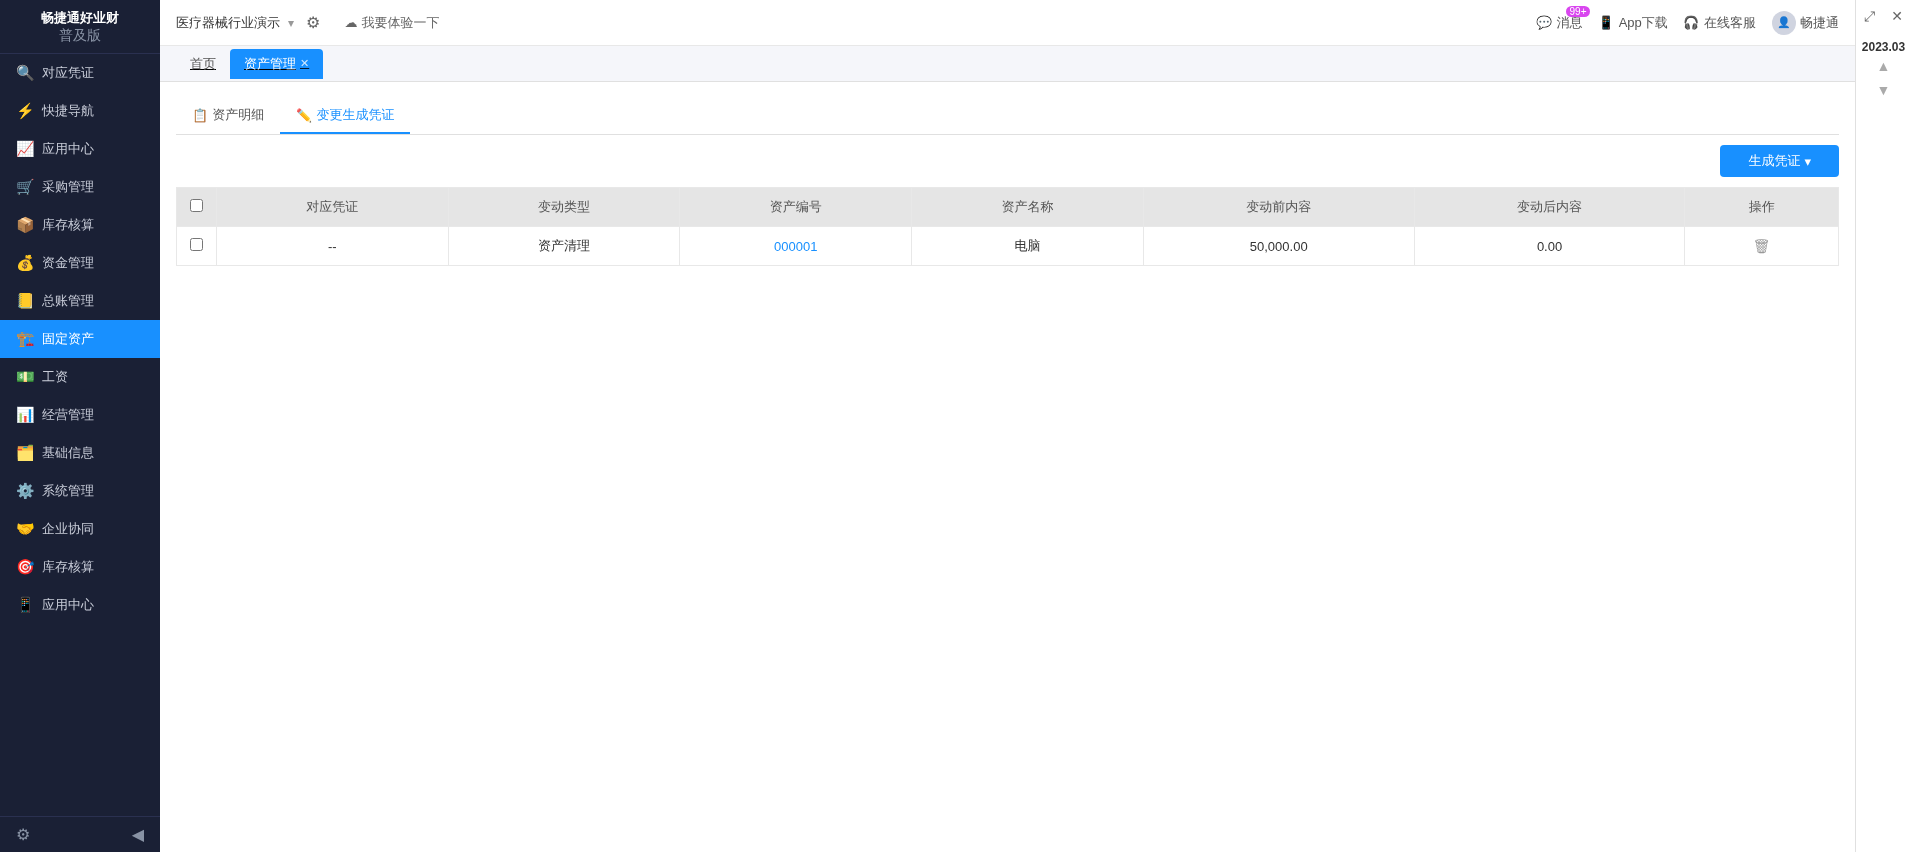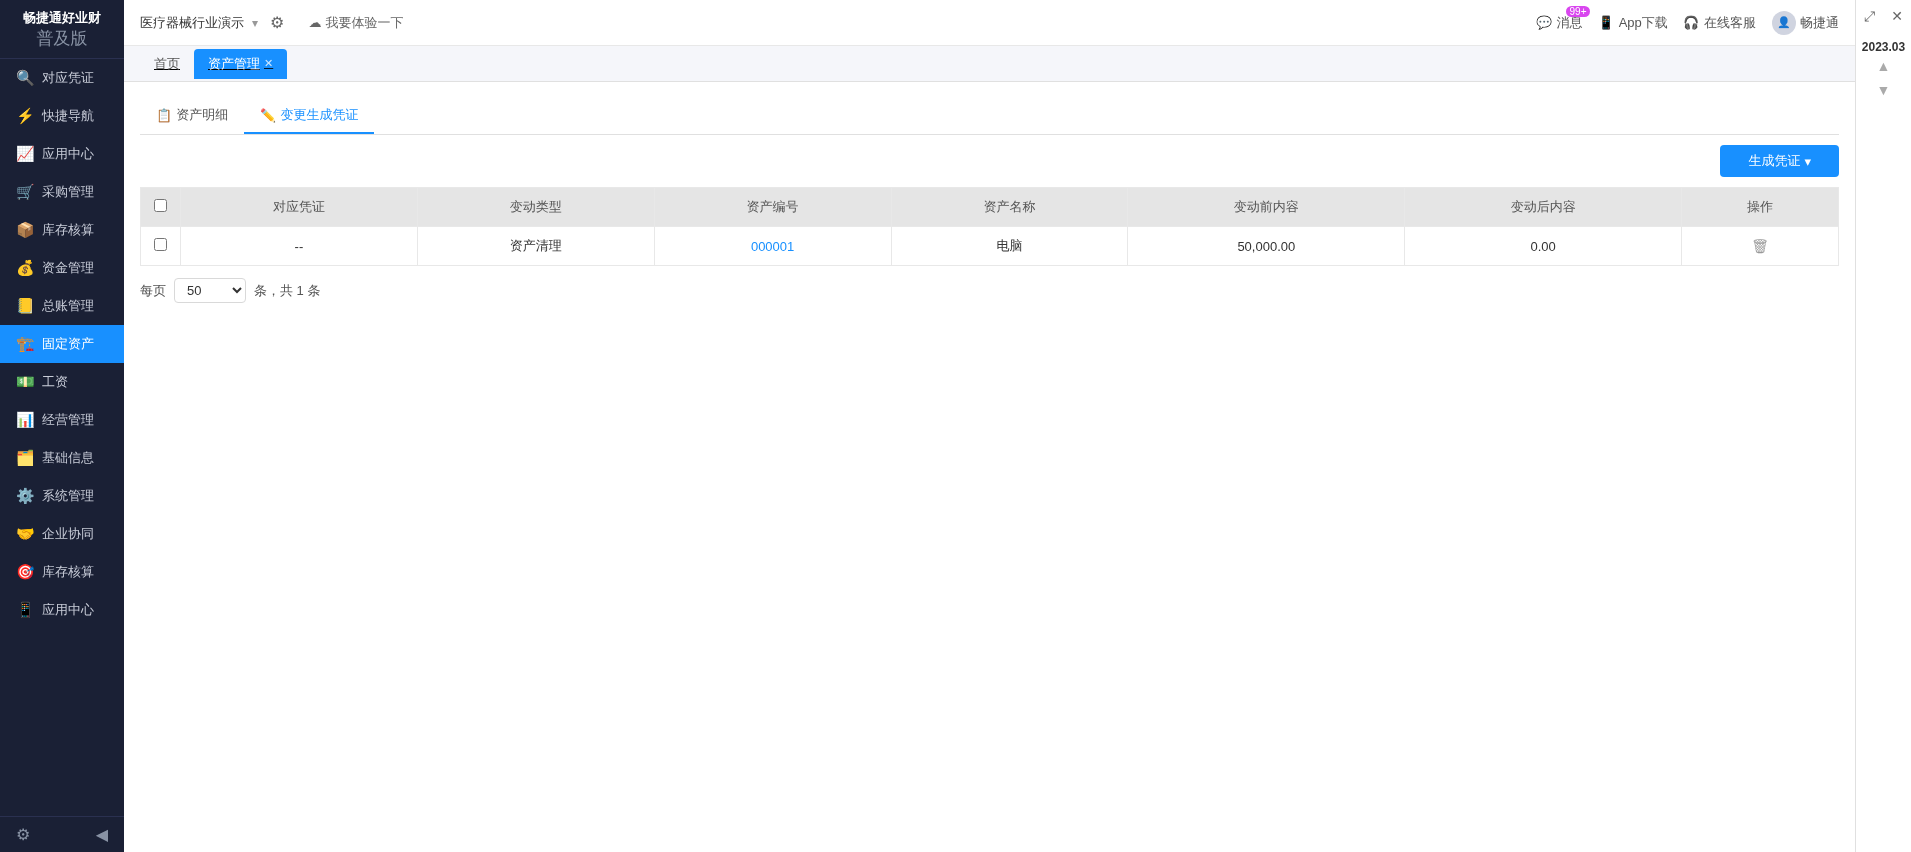--- a/index.html
+++ b/index.html
@@ -1,20 +1,20 @@
 <!DOCTYPE html>
 <html><head>
   <meta charset="utf-8">
   <style>
     * { box-sizing: border-box; margin: 0; padding: 0; }
     body { font-family: 'Microsoft YaHei', Arial, sans-serif; font-size: 13px; background: #f0f2f5; display: flex; height: 852px; overflow: hidden; }
 
     
     .sidebar {
-      width: 124px;
+      width: 160px;
       background: #1a2035;
       color: #c8ccd8;
       display: flex;
       flex-direction: column;
       height: 100%;
       flex-shrink: 0;
     }
     .sidebar-logo {
       display: flex;
       flex-direction: column;
@@ -24,21 +24,21 @@
     }
     .sidebar-logo-title {
       color: #fff;
       font-size: 13px;
       font-weight: bold;
       line-height: 1.3;
       text-align: center;
     }
     .sidebar-logo-sub {
       color: #8892a4;
-      font-size: 17px;
+      font-size: 14px;
     }
     .sidebar-scroll {
       flex: 1;
       overflow-y: auto;
       overflow-x: hidden;
     }
     .sidebar-scroll::-webkit-scrollbar { width: 4px; }
     .sidebar-scroll::-webkit-scrollbar-thumb { background: #3a4060; border-radius: 2px; }
     .sidebar-item {
       display: flex;
@@ -544,30 +544,20 @@
     <td>电脑</td>
     <td>50,000.00</td>
     <td>0.00</td>
     <td>
       <span class="delete-icon">🗑</span>
     </td>
   </tr>
           </tbody>
       </table>
 
-      <div class="pagination-bar">
-        <span>每页</span>
-        <select class="pagination-select">
-          <option value="50">50</option>
-          <option value="10">10</option>
-          <option value="20">20</option>
-          <option value="100">100</option>
-        </select>
-        <span>条，共 1 条</span>
-      </div>
     </div>
   </div>
 </div>
 
 <div class="right-panel">
   <span class="right-panel-close">✕</span>
   <span class="right-panel-expand">⤢</span>
   <div class="right-panel-year">2023.03</div>
   <span class="nav-arrow">▲</span>
   <span class="nav-arrow">▼</span>

